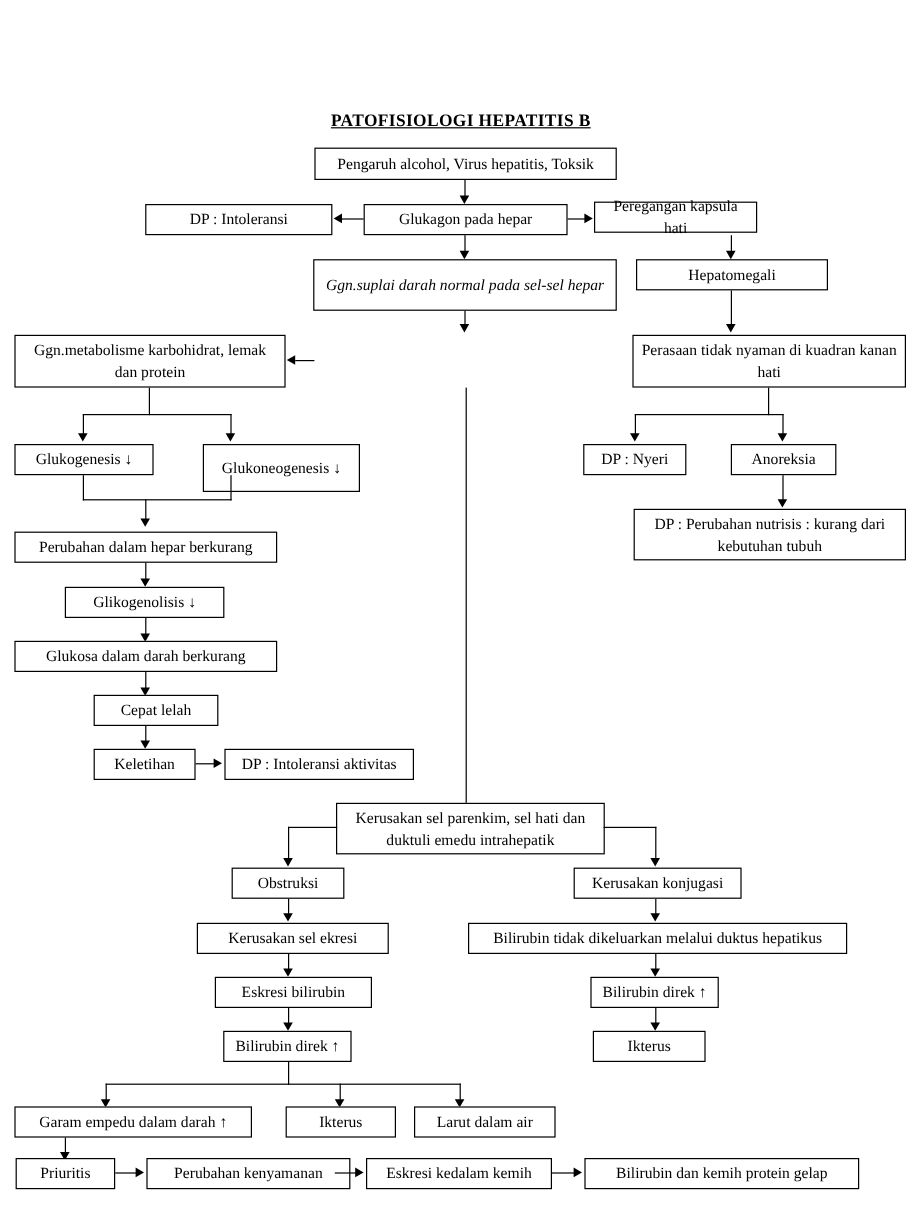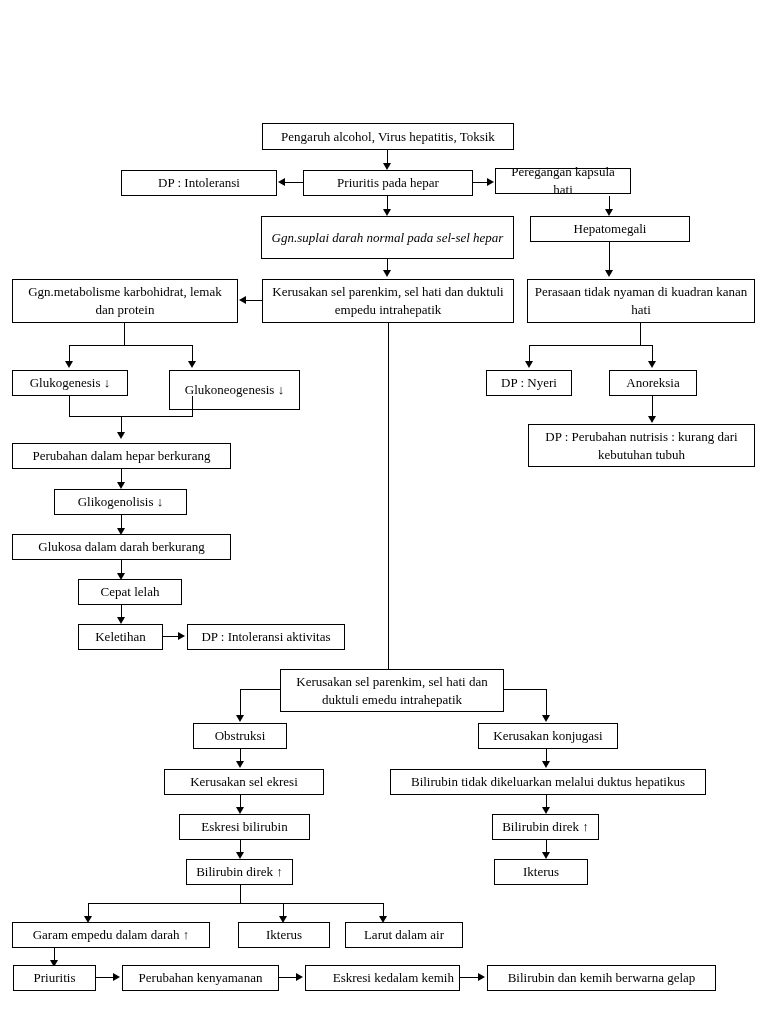--- a/index.html
+++ b/index.html
@@ -60,34 +60,35 @@
     border-top:4.5px solid transparent;
     border-bottom:4.5px solid transparent;
     border-left:7px solid #000;
   }
 </style>
 </head>
 <body>
 
 <div id="canvas">
 
+  <div class="title" style="left:264px;top:93px;width:240px;">PATOFISIOLOGI HEPATITIS B</div>
 
   <div class="node" style="left:262px;top:123px;width:252px;height:27px;">
     <span>Pengaruh alcohol, Virus hepatitis, Toksik</span>
   </div>
 
   <div class="ln vl" style="left:387px;top:150px;height:15px;"></div>
   <div class="arrow arr-down" style="left:383px;top:163px;"></div>
 
   <div class="node" style="left:121px;top:170px;width:156px;height:26px;">
     <span>DP : Intoleransi</span>
   </div>
 
   <div class="node" style="left:303px;top:170px;width:170px;height:26px;">
-    <span>Priuritis pada hepar</span>
+    <span>Glukagon pada hepar</span>
   </div>
 
   <div class="node" style="left:495px;top:168px;width:136px;height:26px;">
     <span>Peregangan kapsula hati</span>
   </div>
 
   <div class="ln hl" style="left:285px;top:182px;width:18px;"></div>
   <div class="arrow arr-left" style="left:278px;top:178px;"></div>
 
   <div class="ln hl" style="left:473px;top:182px;width:15px;"></div>
@@ -110,23 +111,20 @@
   <div class="ln vl" style="left:387px;top:259px;height:13px;"></div>
   <div class="arrow arr-down" style="left:383px;top:270px;"></div>
 
   <div class="ln vl" style="left:609px;top:242px;height:30px;"></div>
   <div class="arrow arr-down" style="left:605px;top:270px;"></div>
 
   <div class="node" style="left:12px;top:279px;width:226px;height:44px;">
     <span>Ggn.metabolisme karbohidrat, lemak dan protein</span>
   </div>
 
-  <div class="node" style="left:262px;top:279px;width:252px;height:44px;">
-    <span>Kerusakan sel parenkim, sel hati dan duktuli empedu intrahepatik</span>
-  </div>
 
   <div class="node" style="left:527px;top:279px;width:228px;height:44px;">
     <span>Perasaan tidak nyaman di kuadran kanan hati</span>
   </div>
 
   <div class="ln hl" style="left:246px;top:300px;width:16px;"></div>
   <div class="arrow arr-left" style="left:239px;top:296px;"></div>
 
   <div class="ln vl" style="left:124px;top:323px;height:23px;"></div>
   <div class="ln hl" style="left:69px;top:345px;width:124px;"></div>
@@ -298,31 +296,31 @@
   <div class="ln vl" style="left:54px;top:948px;height:14px;"></div>
   <div class="arrow arr-down" style="left:50px;top:960px;"></div>
 
   <div class="node" style="left:13px;top:965px;width:83px;height:26px;">
     <span>Priuritis</span>
   </div>
 
   <div class="ln hl" style="left:96px;top:977px;width:18px;"></div>
   <div class="arrow arr-right" style="left:113px;top:973px;"></div>
 
-  <div class="node" style="left:122px;top:965px;width:157px;height:26px;">
+  <div class="node" style="left:122px;top:965px;width:170px;height:26px;">
     <span>Perubahan kenyamanan</span>
   </div>
 
   <div class="ln hl" style="left:279px;top:977px;width:18px;"></div>
   <div class="arrow arr-right" style="left:296px;top:973px;"></div>
 
-  <div class="node" style="left:305px;top:965px;width:155px;height:26px;text-align:right;">
+  <div class="node" style="left:305px;top:965px;width:155px;height:26px;">
     <span>Eskresi kedalam kemih</span>
   </div>
 
   <div class="ln hl" style="left:460px;top:977px;width:19px;"></div>
   <div class="arrow arr-right" style="left:478px;top:973px;"></div>
 
   <div class="node" style="left:487px;top:965px;width:229px;height:26px;">
-    <span>Bilirubin dan kemih berwarna gelap</span>
+    <span>Bilirubin dan kemih protein gelap</span>
   </div>
 
 </div>
 
 </body></html>

